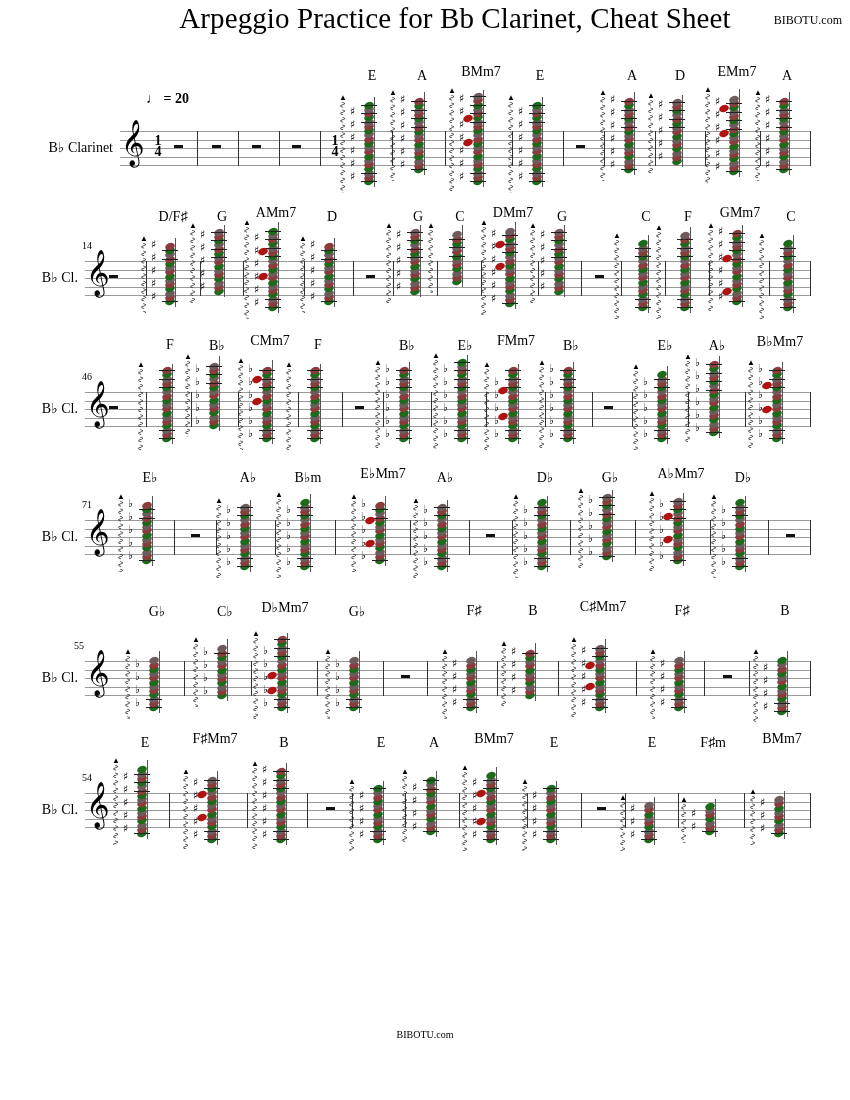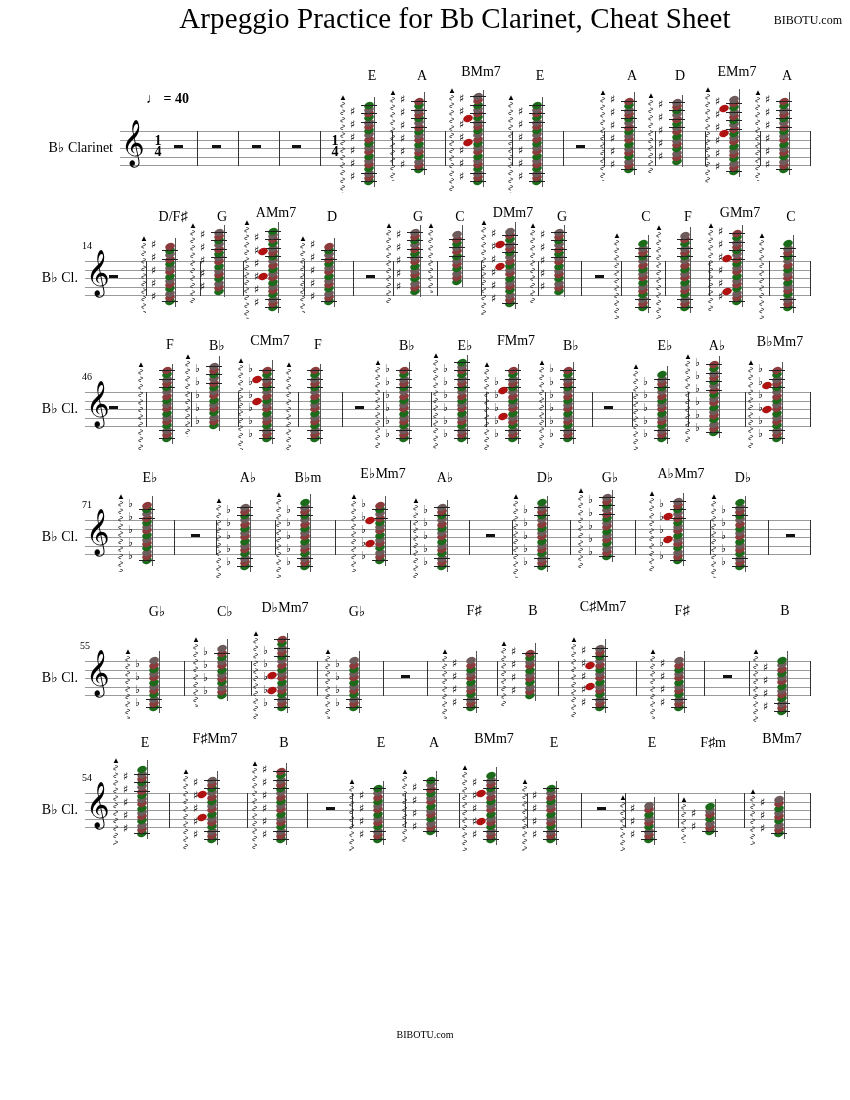--- a/index.html
+++ b/index.html
@@ -25,21 +25,21 @@
   .acc { position:absolute; font-size:11px; line-height:11px; font-family:"DejaVu Sans", sans-serif; }
   .arp { position:absolute; width:6px; font-size:9px; line-height:7px; color:#222; text-align:center;
          font-family:"DejaVu Sans", sans-serif; overflow:hidden; }
   .arp-head { position:absolute; font-size:8px; line-height:8px; width:8px; text-align:center; }
 </style>
 </head>
 <body>
 
 <div class="title">Arpeggio Practice for Bb Clarinet, Cheat Sheet</div>
 <div class="brand-top">BIBOTU.com</div>
-<div class="tempo">♩ = 40</div>
+<div class="tempo">♩ = 20</div>
 <div id="systems">
     <div class="system" style="top: 111px; height: 110px;">
       <div class="staff-line" style="top: 20px; left: 120px; width: 691px; right: auto;"></div>
       <div class="staff-line" style="top: 28.5px; left: 120px; width: 691px; right: auto;"></div>
       <div class="staff-line" style="top: 37px; left: 120px; width: 691px; right: auto;"></div>
       <div class="staff-line" style="top: 45.5px; left: 120px; width: 691px; right: auto;"></div>
       <div class="staff-line" style="top: 54px; left: 120px; width: 691px; right: auto;"></div>
       <div class="instr" style="left: 0px; width: 113px; top: 28px;">B♭ Clarinet</div>
       <div class="clef" style="left: 121px; top: 11px;">𝄞</div>
       <div class="timesig" style="left: 153px; top: 24px;">
@@ -1350,21 +1350,21 @@
       <div class="barline" style="left: 810px; top: 20px; height: 35px;"></div>
       <div class="barline" style="left: 810px; top: 20px; height: 35px;"></div>
     </div>
     <div class="system" style="top: 641px; height: 110px;">
       <div class="staff-line" style="top: 20px; left: 85px; width: 726px; right: auto;"></div>
       <div class="staff-line" style="top: 28.5px; left: 85px; width: 726px; right: auto;"></div>
       <div class="staff-line" style="top: 37px; left: 85px; width: 726px; right: auto;"></div>
       <div class="staff-line" style="top: 45.5px; left: 85px; width: 726px; right: auto;"></div>
       <div class="staff-line" style="top: 54px; left: 85px; width: 726px; right: auto;"></div>
       <div class="instr" style="left: 0px; width: 78px; top: 28px;">B♭ Cl.</div>
-      <div class="mnum" style="left: 80px; top: -1px;">55</div>
+      <div class="mnum" style="left: 74px; top: -1px;">55</div>
       <div class="clef" style="left: 86px; top: 11px;">𝄞</div>
       <div class="chord-name" style="left: 157px; top: -38px;">G♭</div>
       <div class="stem" style="left: 159px; top: 10px; height: 62px;"></div>
       <div class="note" style="left: 149px; top: 63px; background: rgb(27, 107, 27);"></div>
       <div class="ledger" style="left: 146px; top: 66px;"></div>
       <div class="note" style="left: 149px; top: 58.75px; background: rgb(139, 59, 59);"></div>
       <div class="note" style="left: 149px; top: 54.5px; background: rgb(110, 92, 92);"></div>
       <div class="ledger" style="left: 146px; top: 57.5px;"></div>
       <div class="note" style="left: 149px; top: 50.25px; background: rgb(27, 107, 27);"></div>
       <div class="note" style="left: 149px; top: 46px; background: rgb(139, 59, 59);"></div>

